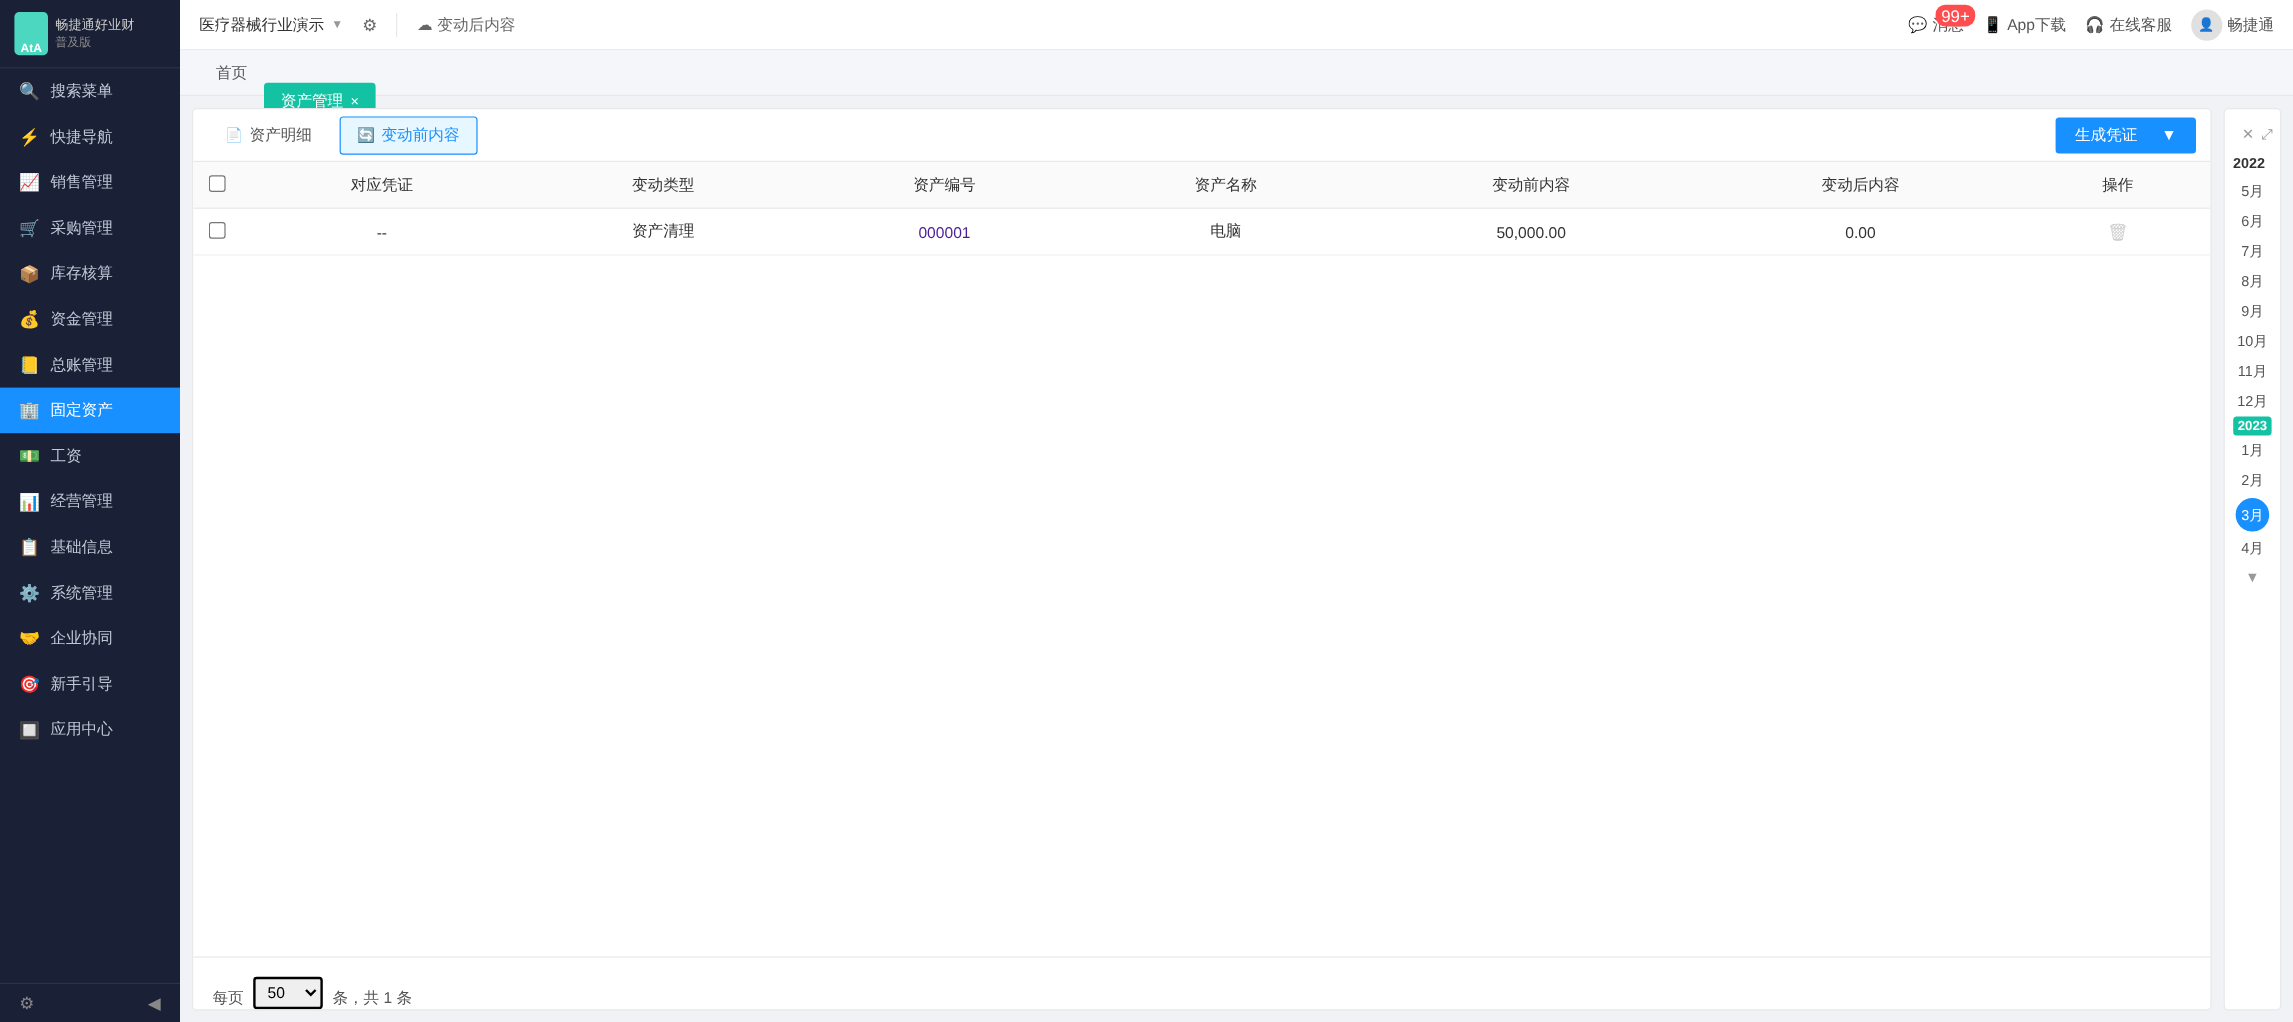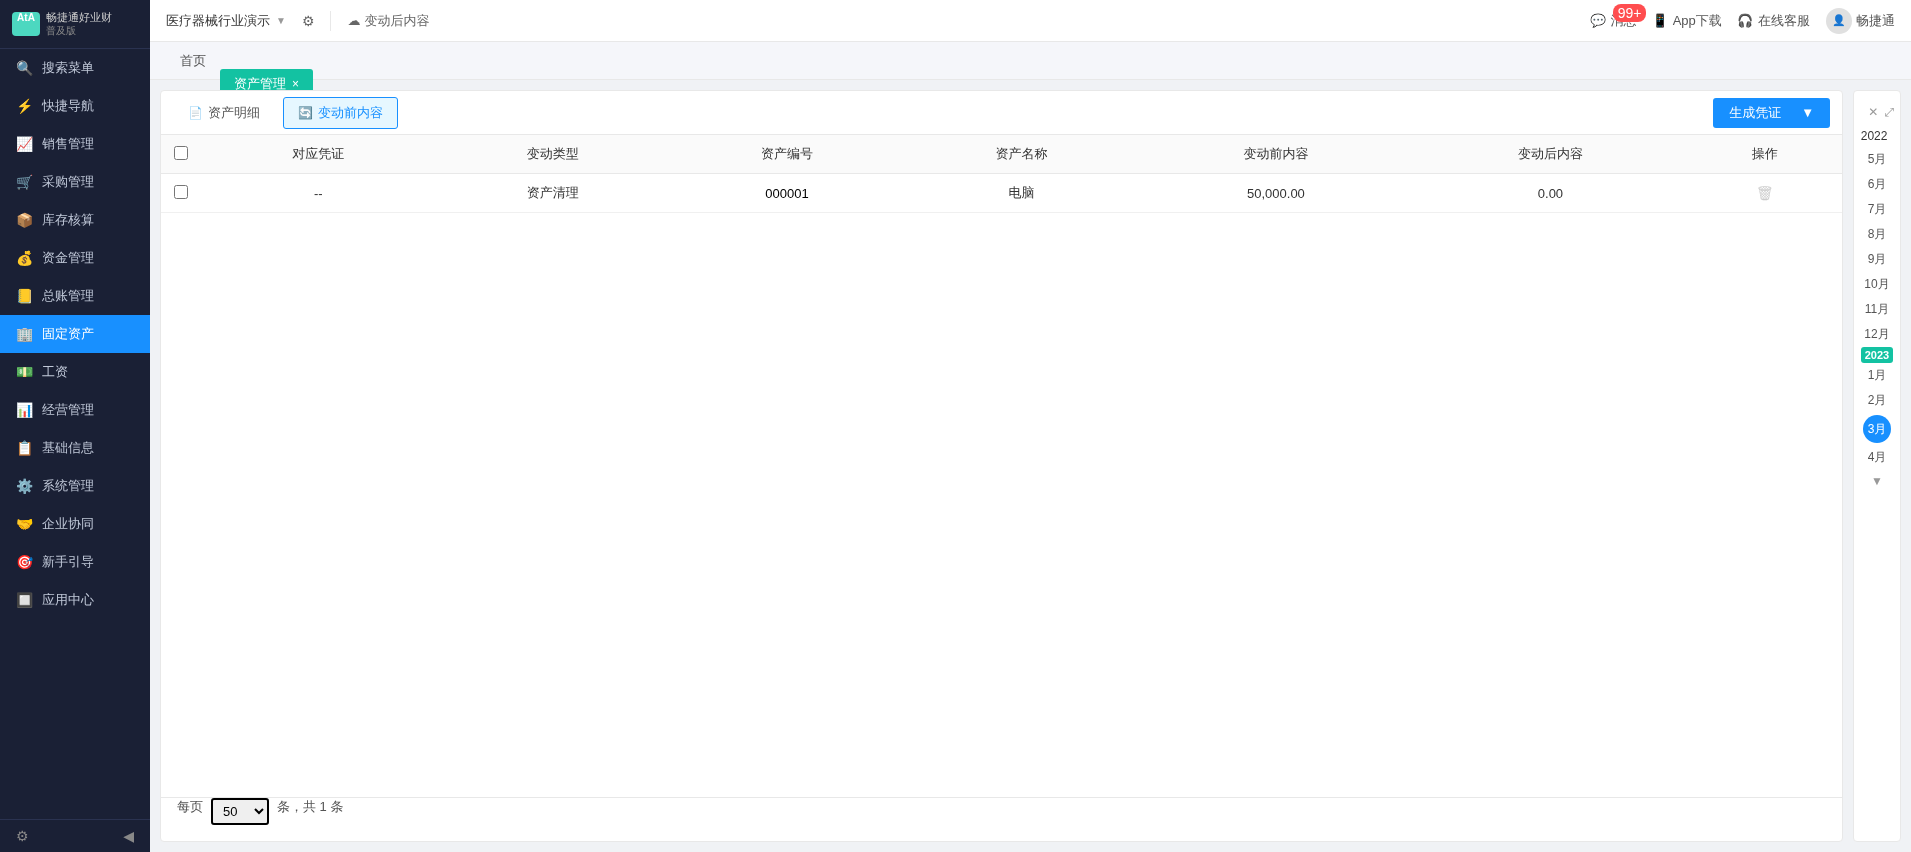--- a/index.html
+++ b/index.html
@@ -1,21 +1,21 @@
 <!DOCTYPE html>
 <html><head>
   <meta charset="utf-8">
   <style>
     * { box-sizing: border-box; margin: 0; padding: 0; }
     body { font-family: 'Microsoft YaHei', Arial, sans-serif; font-size: 13px; background: #f0f2f5; display: flex; height: 852px; overflow: hidden; }
 
     
     .sidebar { width: 150px; background: #1a2035; color: #c8d0e0; display: flex; flex-direction: column; height: 100%; flex-shrink: 0; }
     .sidebar-logo { padding: 10px 12px; display: flex; align-items: center; gap: 6px; border-bottom: 1px solid #2a3250; background: #1a2035; }
-    .sidebar-logo-icon { width: 28px; height: 24px; background: #4cd8c0; border-radius: 4px; display: flex; align-items: flex-start; justify-content: center; color: white; font-size: 10px; font-weight: bold; }
+    .sidebar-logo-icon { width: 28px; height: 36px; background: #4cd8c0; border-radius: 4px; display: flex; align-items: flex-end; justify-content: center; color: white; font-size: 10px; font-weight: bold; }
     .sidebar-logo-text { font-size: 11px; color: #ccc; line-height: 1.3; }
     .sidebar-logo-sub { font-size: 10px; color: #888; }
     .sidebar-scroll { flex: 1; overflow-y: auto; overflow-x: hidden; }
     .sidebar-scroll::-webkit-scrollbar { width: 4px; }
     .sidebar-scroll::-webkit-scrollbar-thumb { background: #3a4560; }
     .sidebar-item { display: flex; align-items: center; gap: 8px; padding: 10px 16px; cursor: pointer; font-size: 13px; color: #c0c8d8; transition: background 0.2s; }
     .sidebar-item.active { background: #1890ff; color: white; }
     .sidebar-item-icon { font-size: 14px; width: 18px; text-align: center; }
     .sidebar-bottom { border-top: 1px solid #2a3250; padding: 8px 0; display: flex; align-items: center; justify-content: space-between; padding: 8px 16px; }
     .sidebar-bottom-icon { font-size: 14px; color: #888; cursor: pointer; }
@@ -53,28 +53,28 @@
     .table-wrap { flex: 1; overflow: auto; }
     table { width: 100%; border-collapse: collapse; }
     thead tr { background: #fafafa; }
     th { padding: 10px 12px; text-align: center; font-weight: 500; color: #333; border-bottom: 1px solid #e8e8e8; font-size: 13px; white-space: nowrap; }
     td { padding: 10px 12px; text-align: center; color: #333; border-bottom: 1px solid #f0f0f0; font-size: 13px; }
     .checkbox-cell { width: 40px; }
     input[type="checkbox"] { cursor: pointer; width: 14px; height: 14px; }
     .delete-icon { color: #ccc; cursor: pointer; font-size: 14px; }
 
     
-    .pagination { height: 44px; border-top: 1px solid #e8e8e8; display: flex; align-items: flex-start; padding: 0 16px; gap: 8px; color: #555; font-size: 13px; }
+    .pagination { height: 44px; border-top: 1px solid #e8e8e8; display: flex; align-items: flex-end; padding: 0 16px; gap: 8px; color: #555; font-size: 13px; }
     .page-select { padding: 3px 6px; border: 2px solid #000000; border-radius: 3px; font-size: 13px; cursor: pointer; }
 
     
     .right-panel { width: 48px; background: white; border-left: 1px solid #e8e8e8; display: flex; flex-direction: column; align-items: center; padding-top: 8px; gap: 0; position: relative; flex-shrink: 0; margin: 10px 10px 10px 0; border-radius: 4px; border: 1px solid #e8e8e8; }
     .panel-header { display: flex; justify-content: flex-end; width: 100%; padding: 4px; gap: 2px; }
     .panel-header-btn { cursor: pointer; color: #999; font-size: 12px; padding: 2px; }
-    .year-label { font-size: 12px; color: #333; font-weight: normal; padding: 4px 0; }
+    .year-label { font-size: 12px; color: #333; font-weight: bold; padding: 4px 0; }
     .month-item { font-size: 12px; color: #555; padding: 4px 0; cursor: pointer; text-align: center; width: 100%; }
     .month-item.current { background: #1890ff; color: white; border-radius: 50%; width: 28px; height: 28px; display: flex; align-items: center; justify-content: center; margin: 2px auto; }
     .month-item.year-current { background: #13c2a2; color: white; border-radius: 3px; padding: 2px 4px; font-size: 11px; font-weight: bold; }
     .nav-arrow { color: #999; font-size: 12px; cursor: pointer; padding: 4px; }
 
     .content-wrapper { flex: 1; display: flex; overflow: hidden; }
   </style>
 </head>
 <body>
 
@@ -238,21 +238,21 @@
               <th>操作</th>
             </tr>
           </thead>
           <tbody id="table-body">
           <tr>
       <td class="checkbox-cell">
         <input type="checkbox" style="">
       </td>
       <td>--</td>
       <td>资产清理</td>
-      <td style="color:#000000">000001</td>
+      <td style="color:#4c1d95">000001</td>
       <td>电脑</td>
       <td>50,000.00</td>
       <td>0.00</td>
       <td>
         <span class="delete-icon">🗑</span>
       </td>
     </tr>
             </tbody>
         </table>
       </div>

